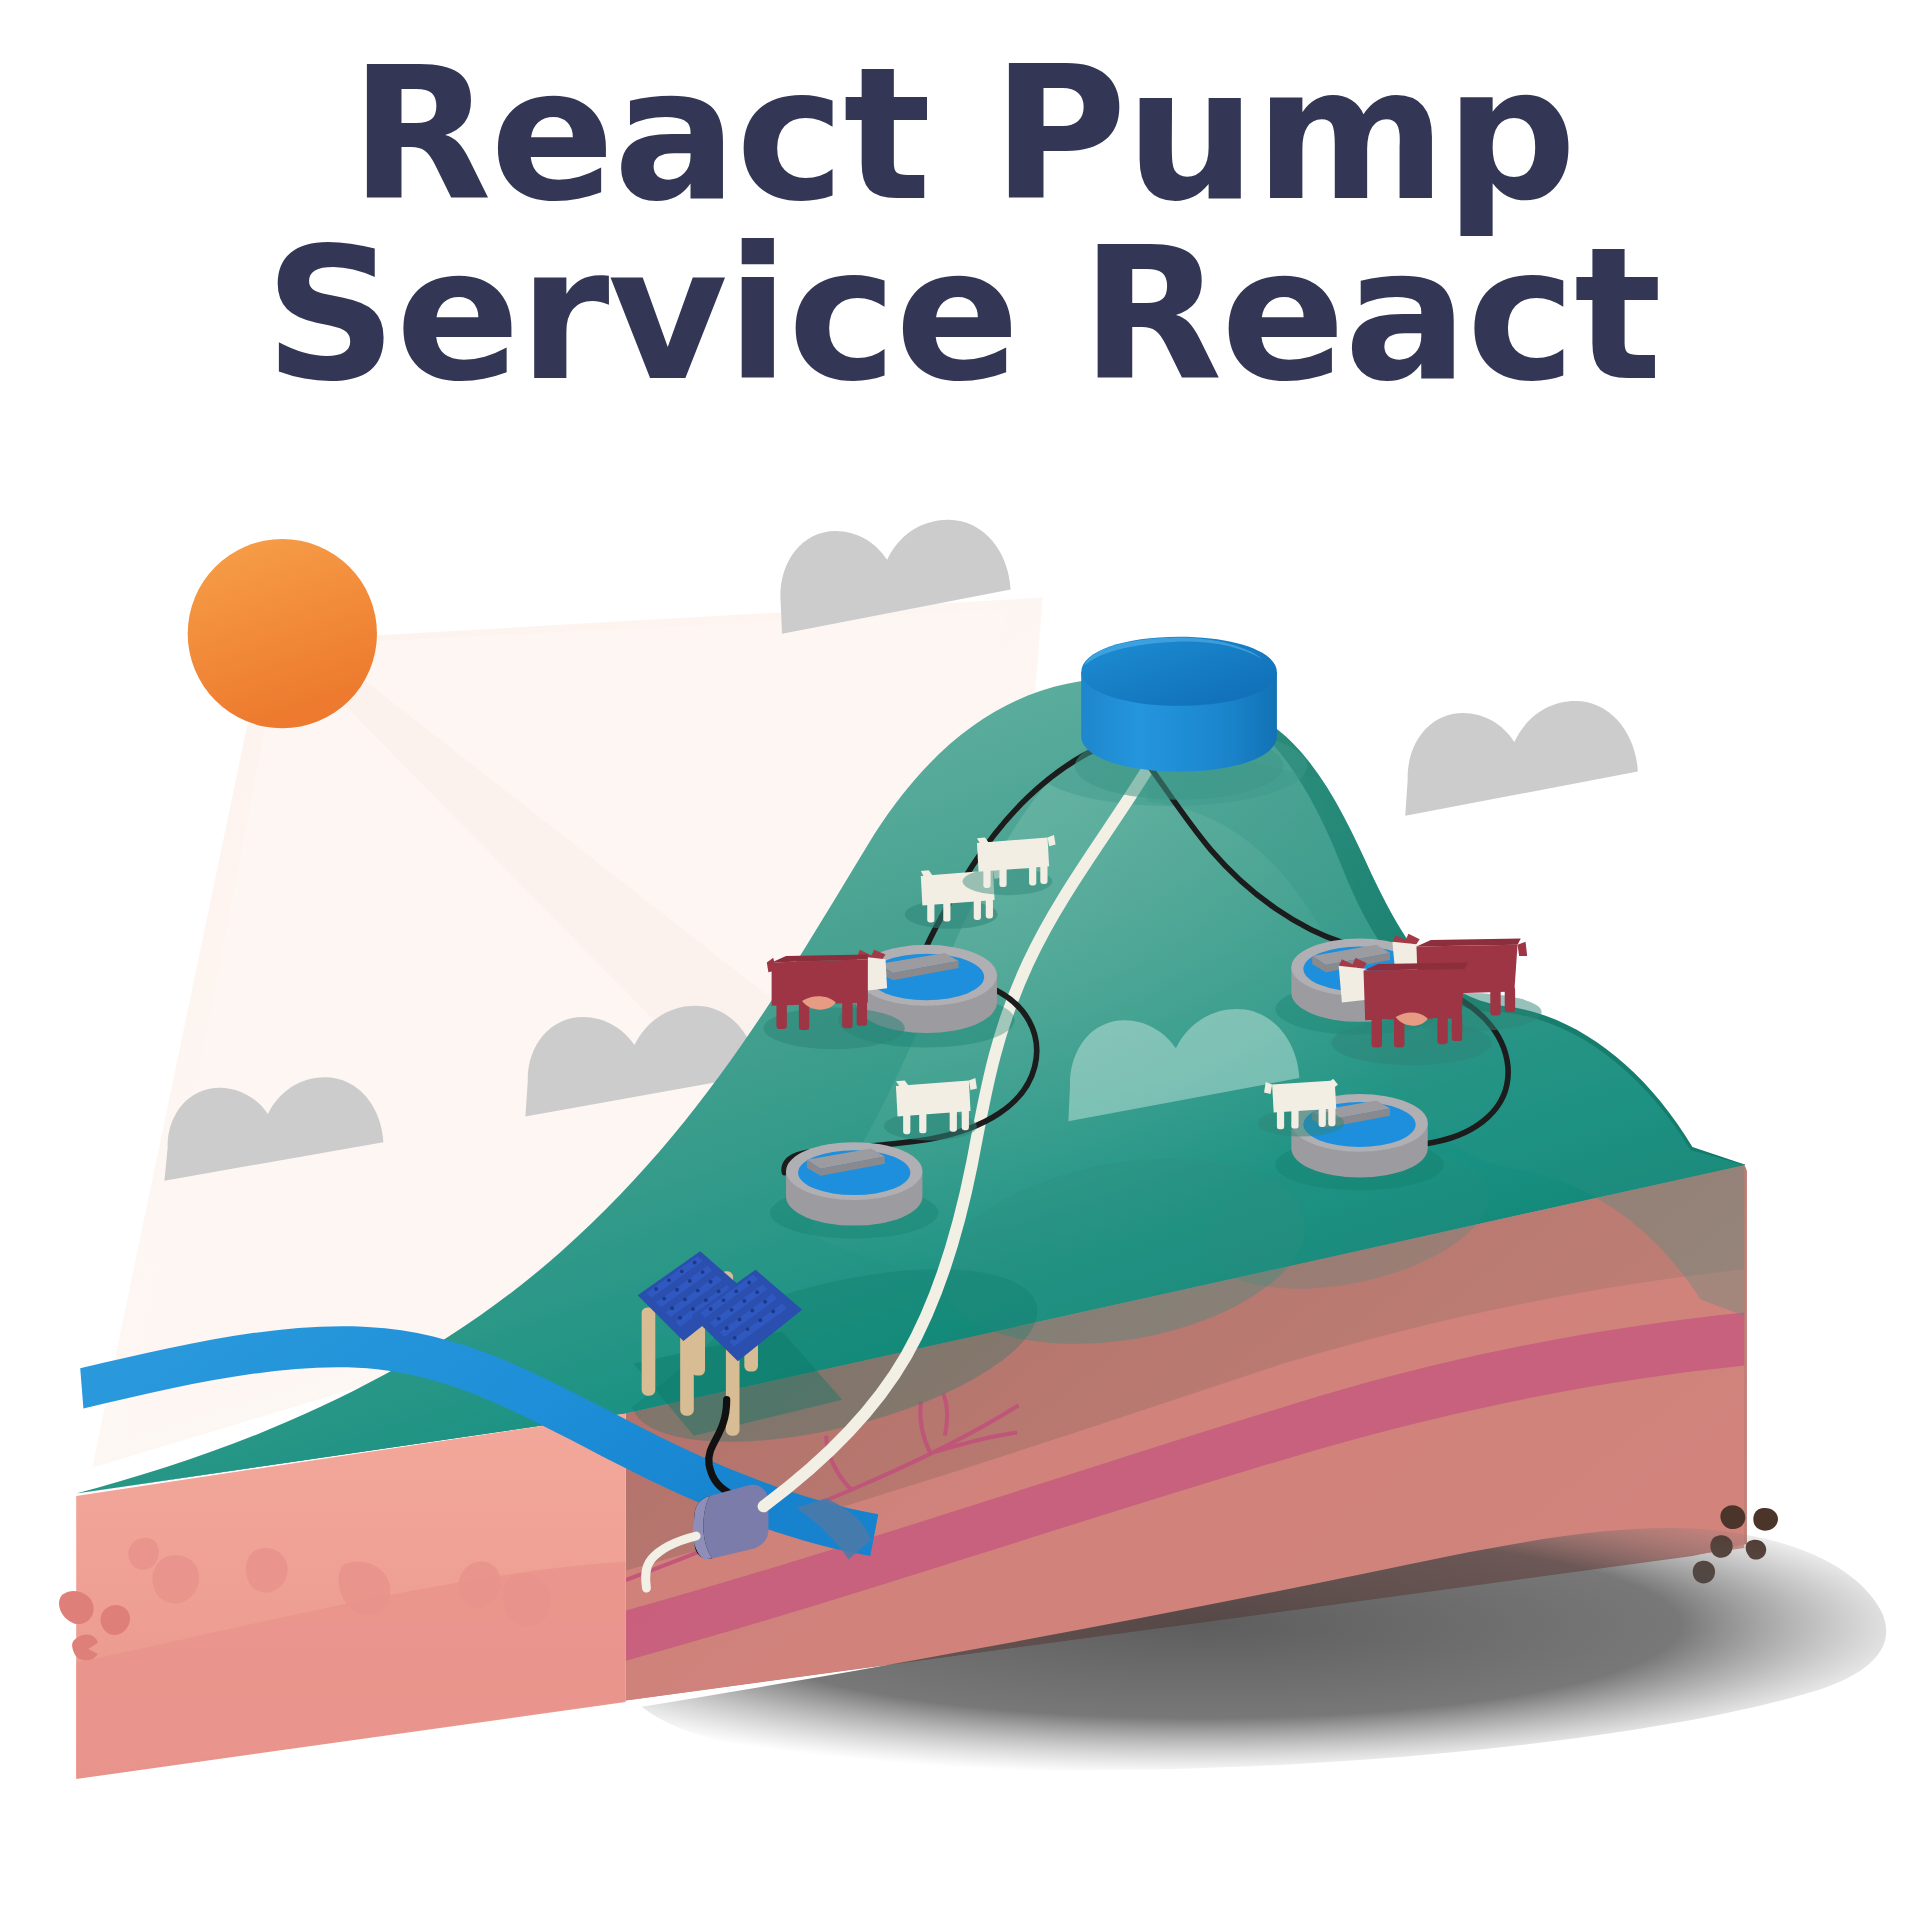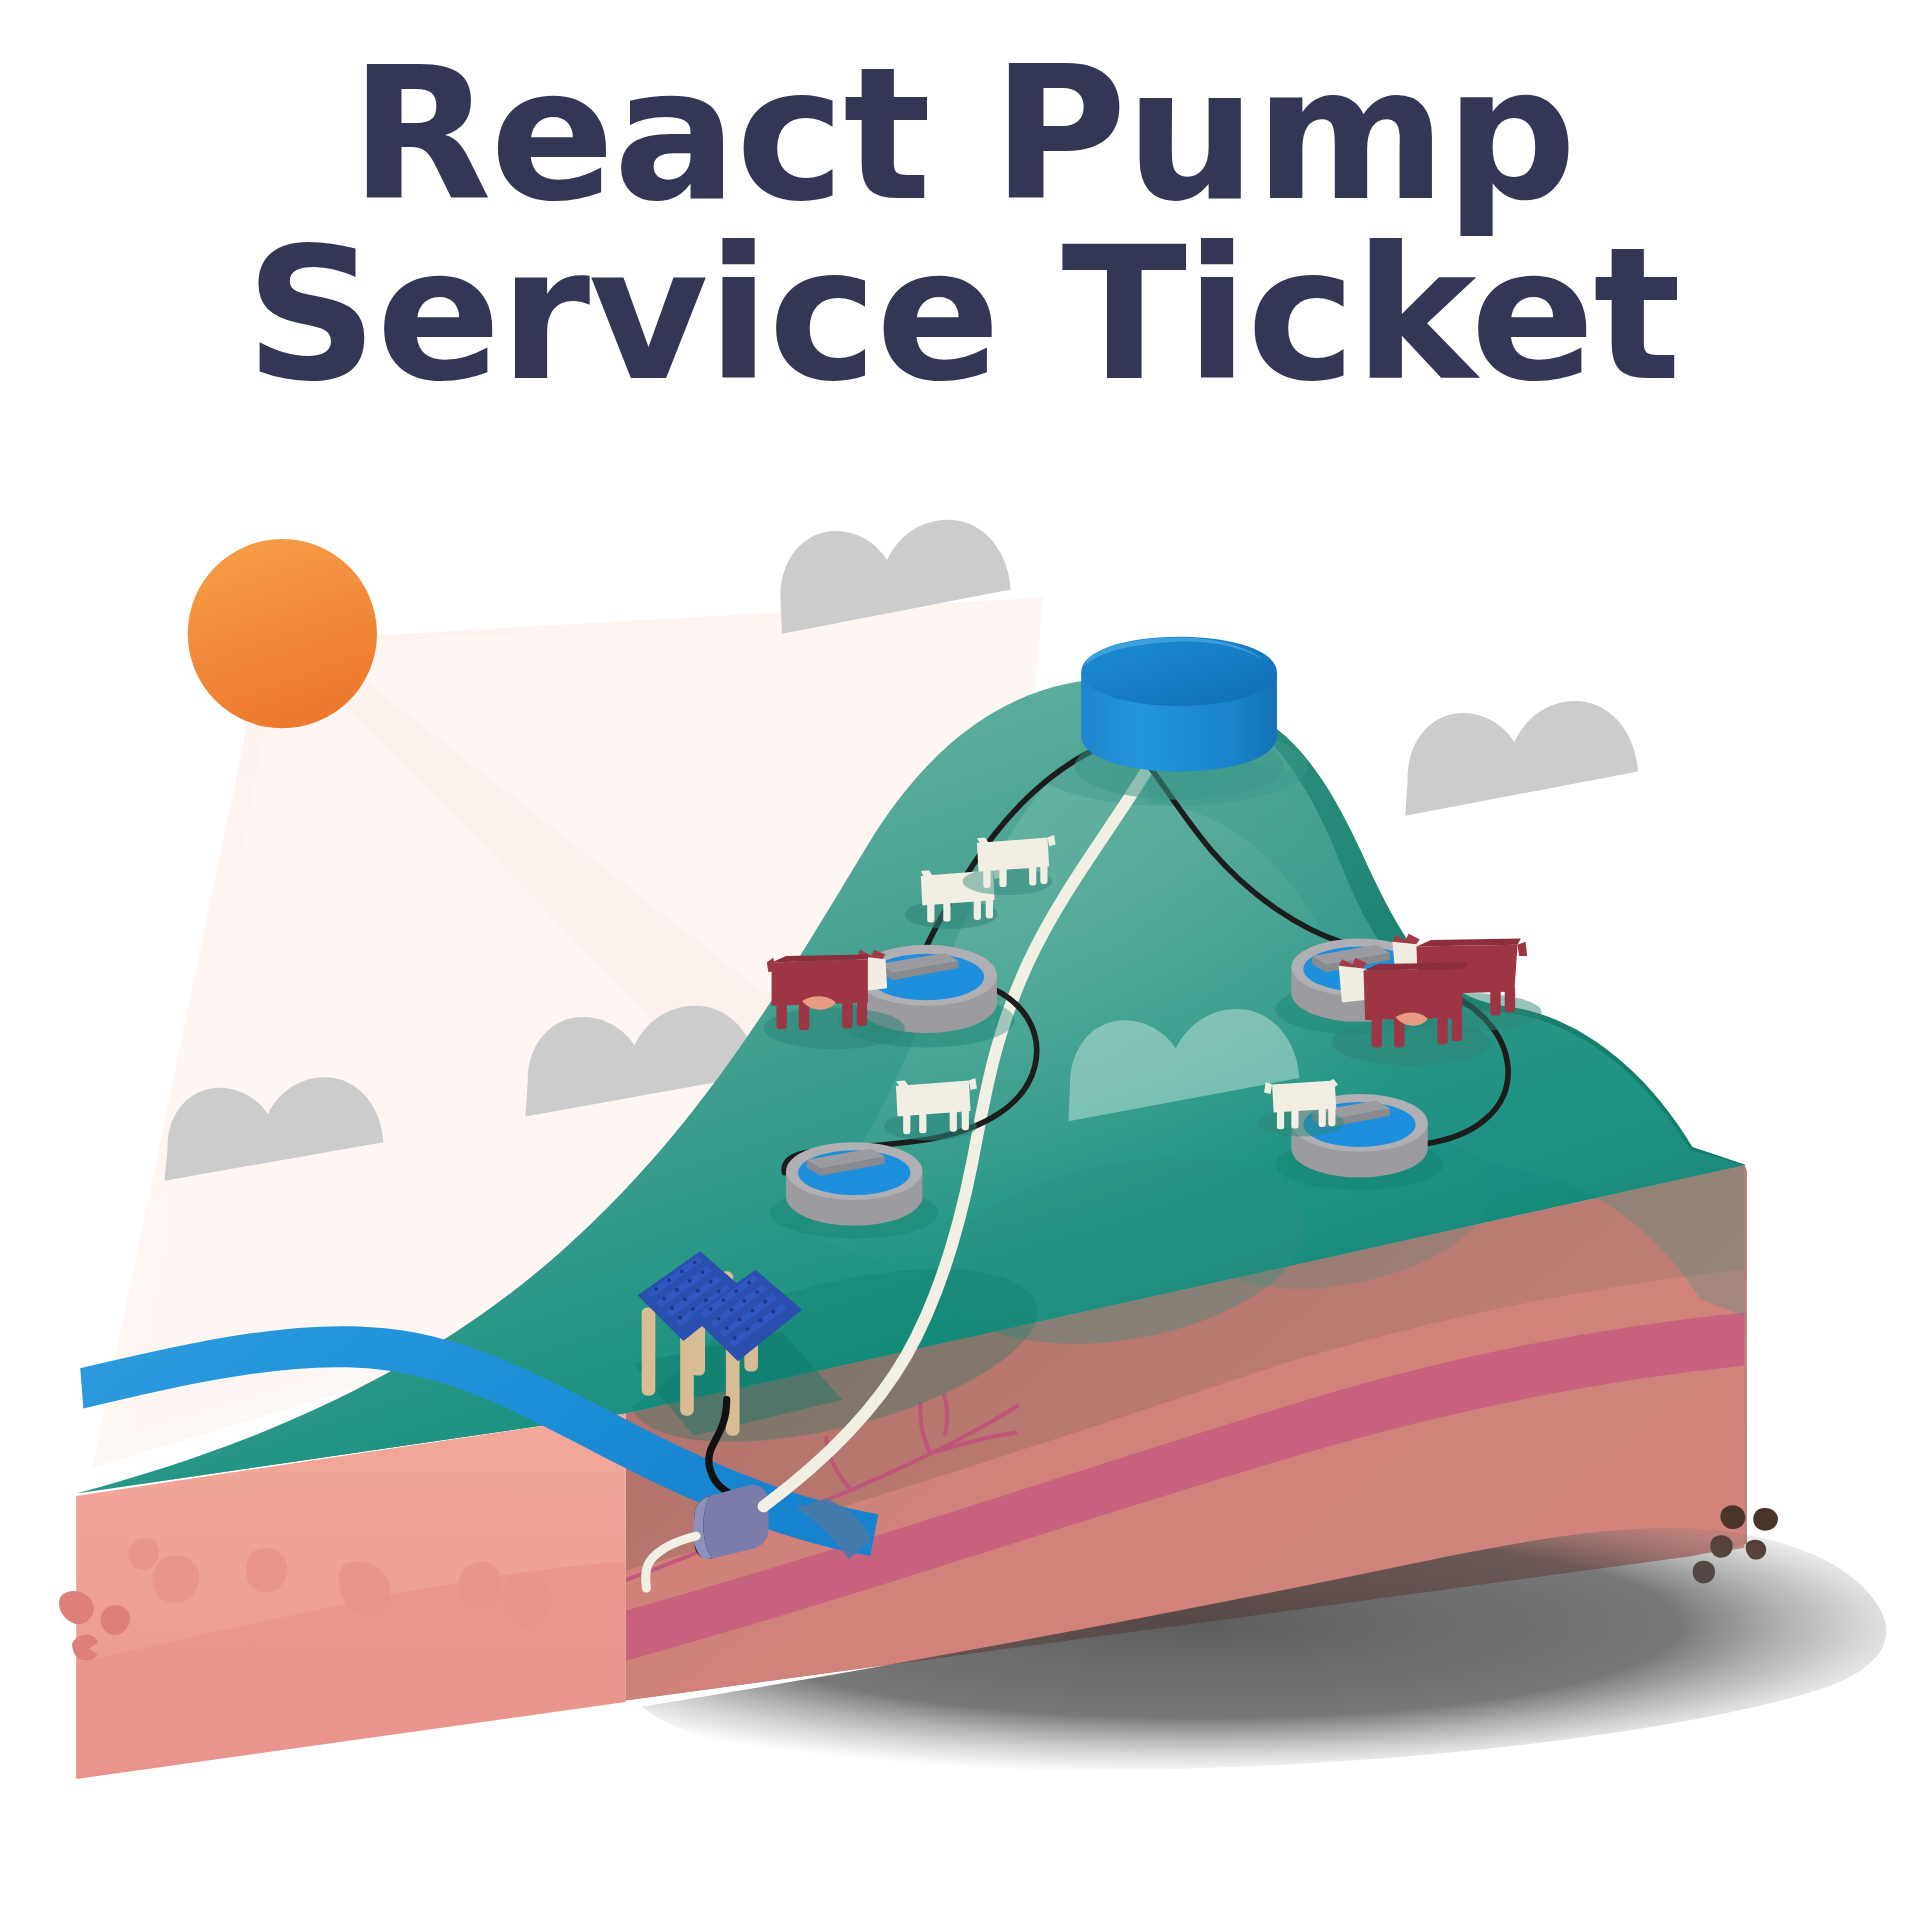--- a/index.html
+++ b/index.html
@@ -47,21 +47,21 @@
   }
   svg { display: block; }
 </style>
 </head>
 <body>
 
 <div id="poster">
 
   <div id="title-block">
     <span class="title-line">React Pump</span>
-    <span class="title-line">Service Ticket</span>
+    <span class="title-line">Service React</span>
   </div>
 
   <div id="scene">
   <svg width="1925" height="1925" viewBox="0 0 2400 2400" xmlns="http://www.w3.org/2000/svg">
     <defs>
       <linearGradient id="sunGrad" x1="0" y1="0" x2="0.35" y2="1">
         <stop offset="0%" stop-color="#F7A04A"></stop>
         <stop offset="100%" stop-color="#ED7A2E"></stop>
       </linearGradient>
       <linearGradient id="rayGrad" x1="0.1" y1="0" x2="0.7" y2="1">

